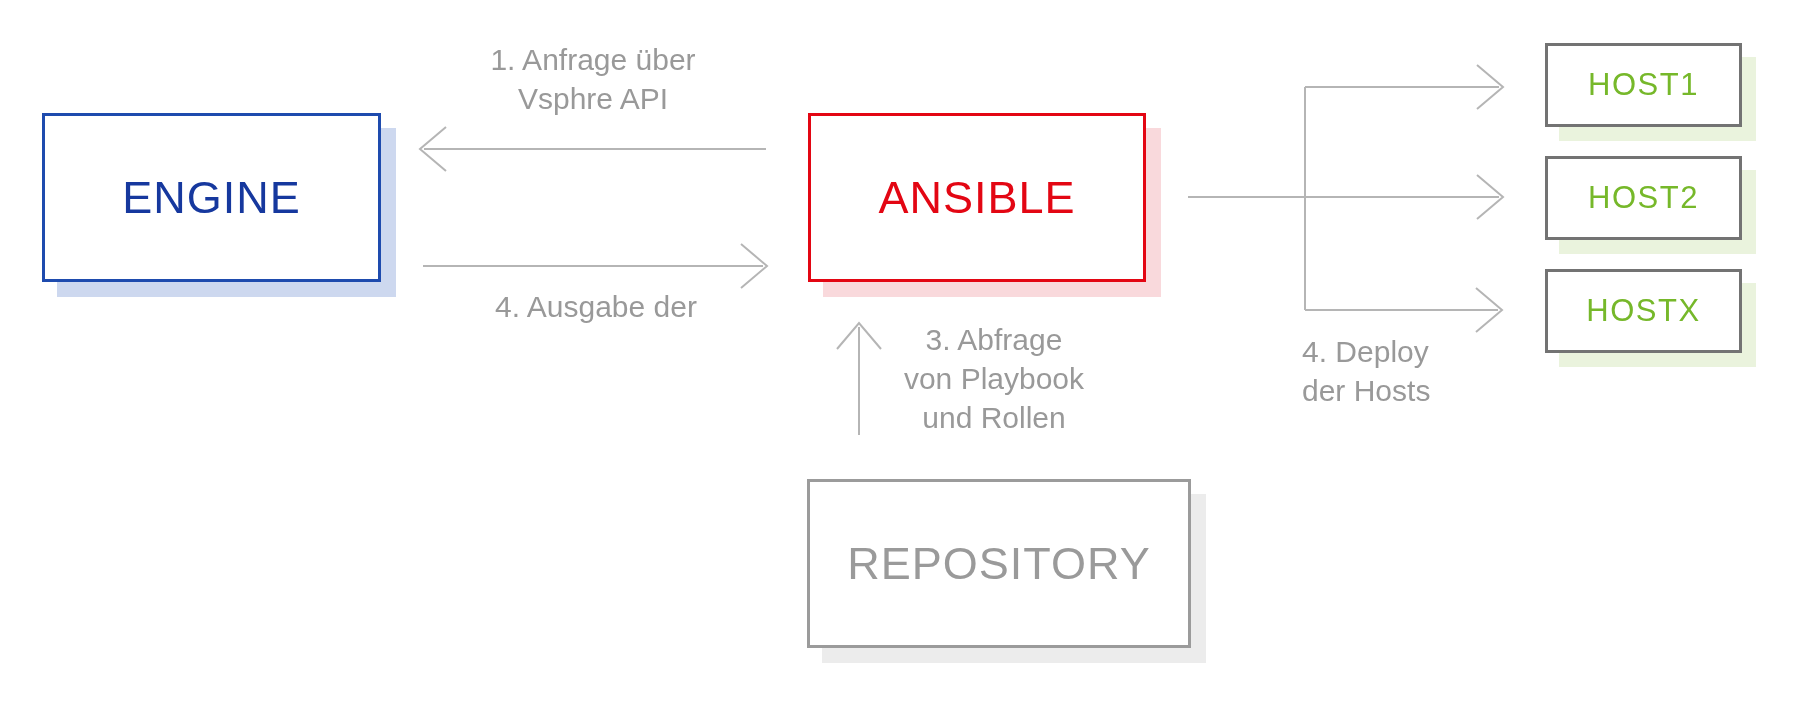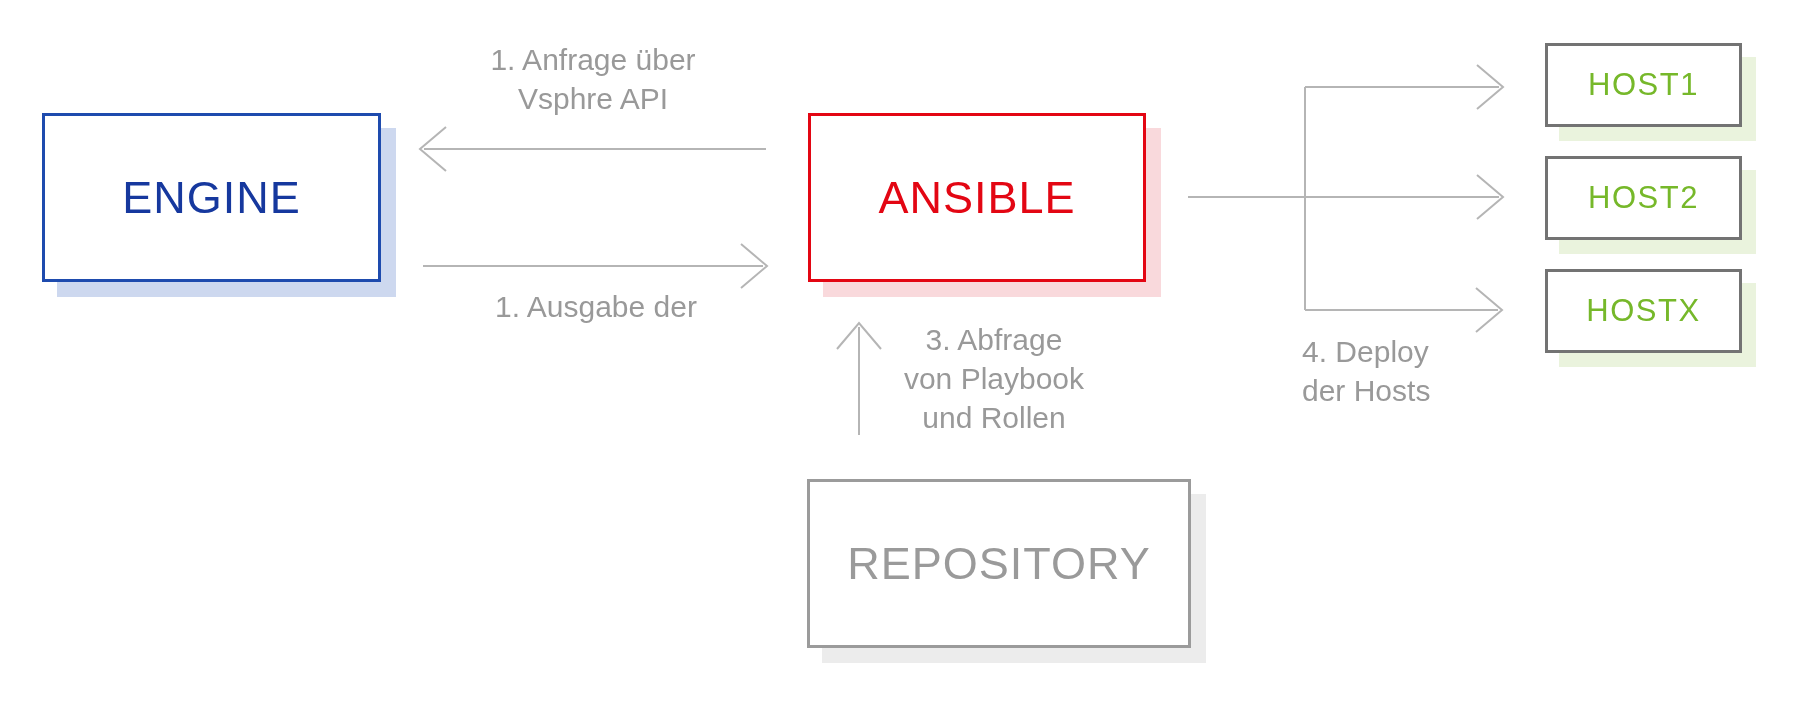--- a/index.html
+++ b/index.html
@@ -126,21 +126,21 @@
   <div class="node node-host node-hostx">
     <span class="node-label">HOSTX</span>
   </div>
 
   <div class="steplabel steplabel-1">
     <div>1. Anfrage über</div>
     <div>Vsphre API</div>
   </div>
 
   <div class="steplabel steplabel-2">
-    <div>1. Ausgabe der</div>
+    <div>4. Ausgabe der</div>
   </div>
 
   <div class="steplabel steplabel-3">
     <div>3. Abfrage</div>
     <div>von Playbook</div>
     <div>und Rollen</div>
   </div>
 
   <div class="steplabel steplabel-4">
     <div>4. Deploy</div>

